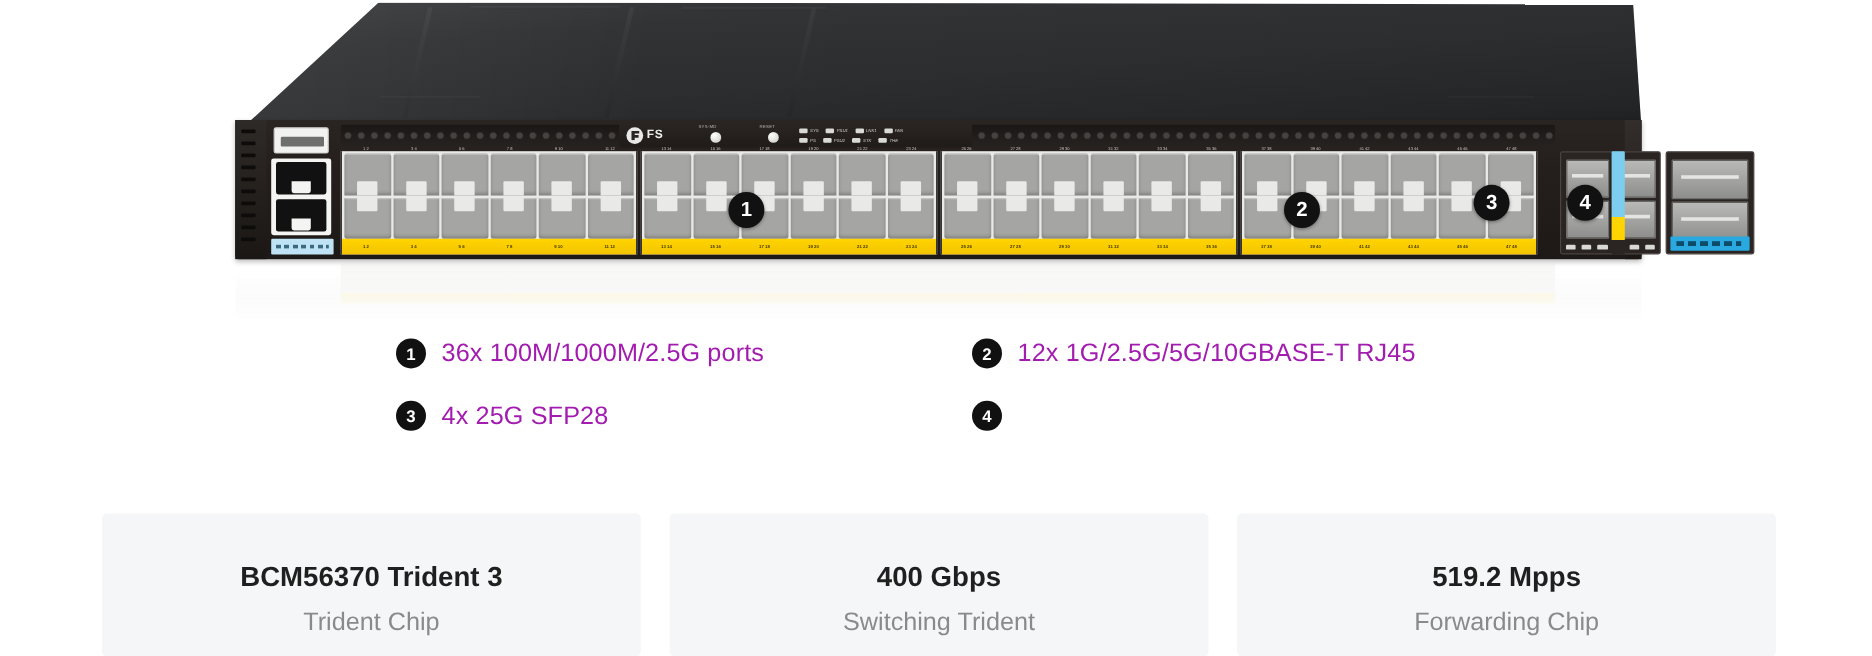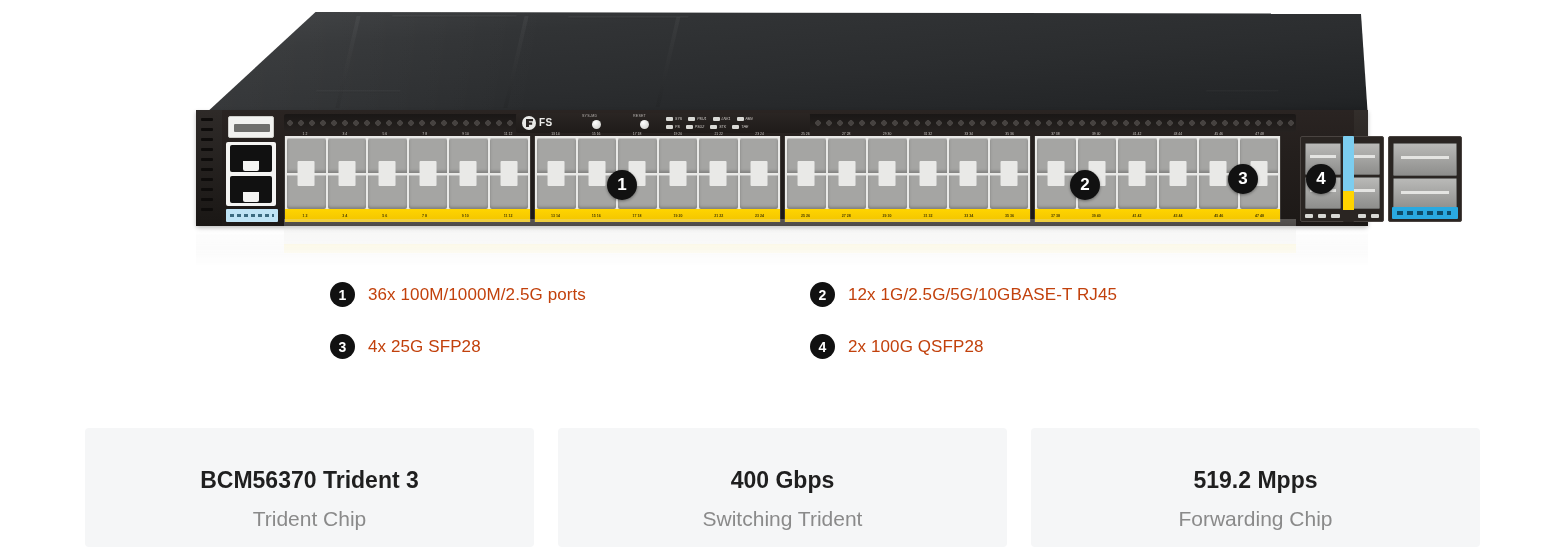--- a/index.html
+++ b/index.html
@@ -7,21 +7,21 @@
     width: 1560px; height: 547px;
     background: #ffffff;
     font-family: "Liberation Sans", sans-serif;
     overflow: hidden;
   }
   .page { position: relative; width: 1560px; height: 547px; background:#fff; }
 
   
   .product-figure { position: absolute; left: 0; top: 0; width: 1560px; height: 268px; }
 
-  .switch { position: absolute; left: 196px; top: 12px; width: 1172px; height: 216px; }
+  .switch { position: absolute; left: 196px; top: 2px; width: 1172px; height: 216px; }
 
   
   .lid {
     position: absolute; left: 0; top: 0; width: 1172px; height: 106px;
     background: linear-gradient(176deg,#3a3c3e 0%,#313335 22%,#2b2d2f 55%,#232527 88%,#1c1e20 100%);
     clip-path: polygon(10.2% 0%, 99.4% 1.5%, 100% 100%, 0.4% 100%);
     border-radius: 3px 6px 0 0;
   }
   .lid::after{
     content:""; position:absolute; left:0; top:0; width:100%; height:100%;
@@ -205,21 +205,21 @@
   .legend-row.r1 { top:10px; }
   .legend-row.r2 { top:62px; }
   .legend-item { display:flex; align-items:center; gap:13px; }
   .legend-item.col1 { width:480px; }
   .legend-item.col2 { width:480px; }
   .lg-badge {
     width:25px; height:25px; border-radius:50%; background:#111; color:#fff;
     font-size:14px; font-weight:700; display:flex; align-items:center; justify-content:center;
     flex:0 0 auto;
   }
-  .lg-text { font-size:17px; color:#c2410c; letter-spacing:.1px; }
+  .lg-text { font-size:21px; color:#a21caf; letter-spacing:.1px; }
 
   
   .cards {
     position:absolute; left:85px; top:428px; width:1395px; height:119px;
     display:flex; gap:24px;
   }
   .card {
     flex:1; background:#f5f6f7; border-radius:4px;
     display:flex; flex-direction:column; align-items:center; justify-content:center;
     padding-top:22px;
@@ -531,21 +531,20 @@
       </div>
     </div>
 
     <div class="legend-row r2">
       <div class="legend-item col1">
         <div class="lg-badge">3</div>
         <div class="lg-text">4x 25G SFP28</div>
       </div>
       <div class="legend-item col2">
         <div class="lg-badge">4</div>
-        <div class="lg-text">2x 100G QSFP28</div>
       </div>
     </div>
 
   </div>
 
   <div class="cards">
     <div class="card">
       <div class="card-value">BCM56370 Trident 3</div>
       <div class="card-label">Trident Chip</div>
     </div>

